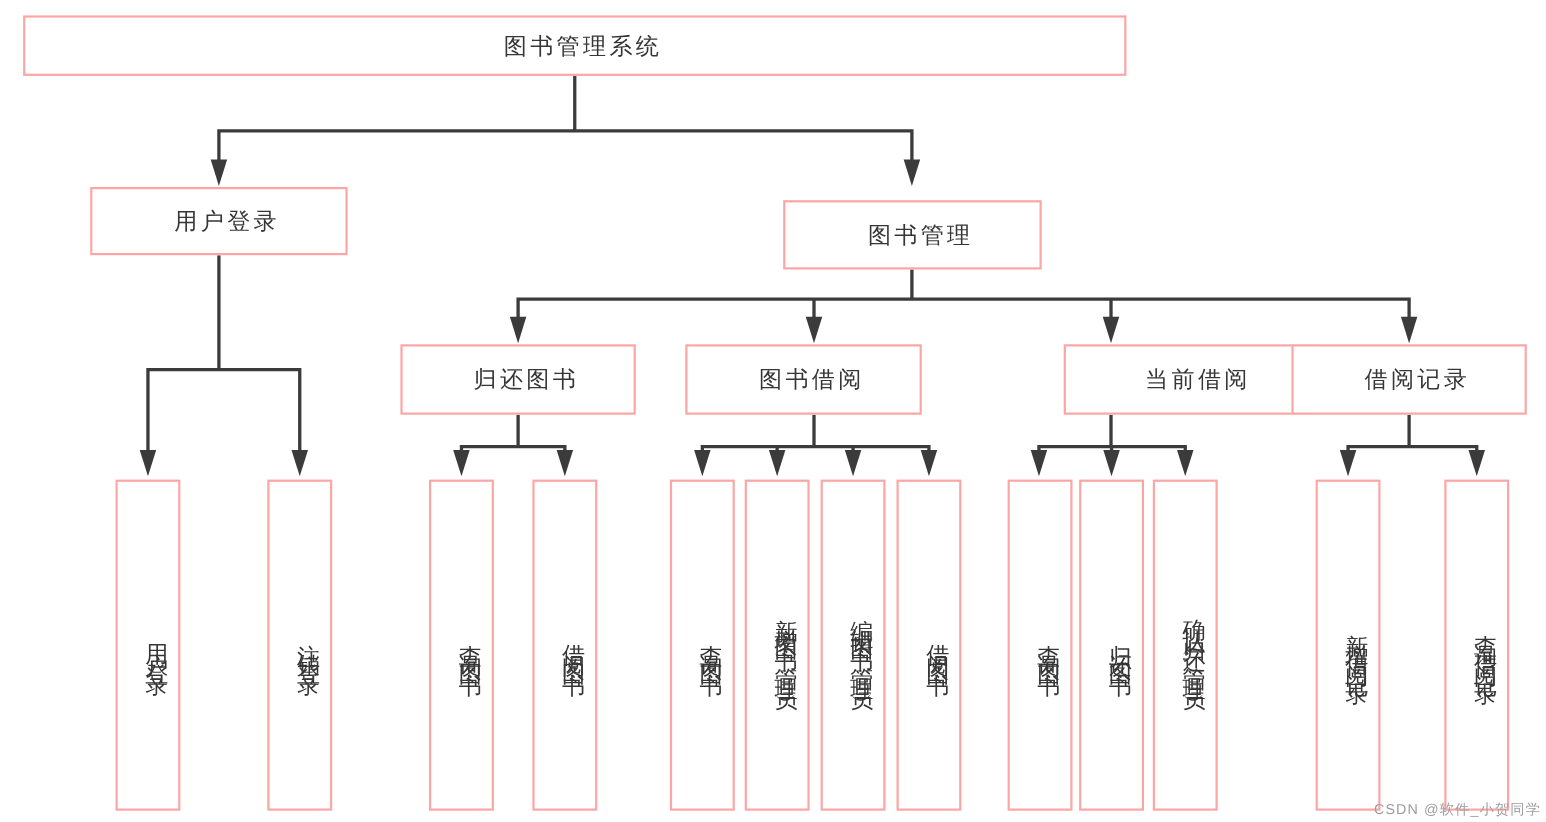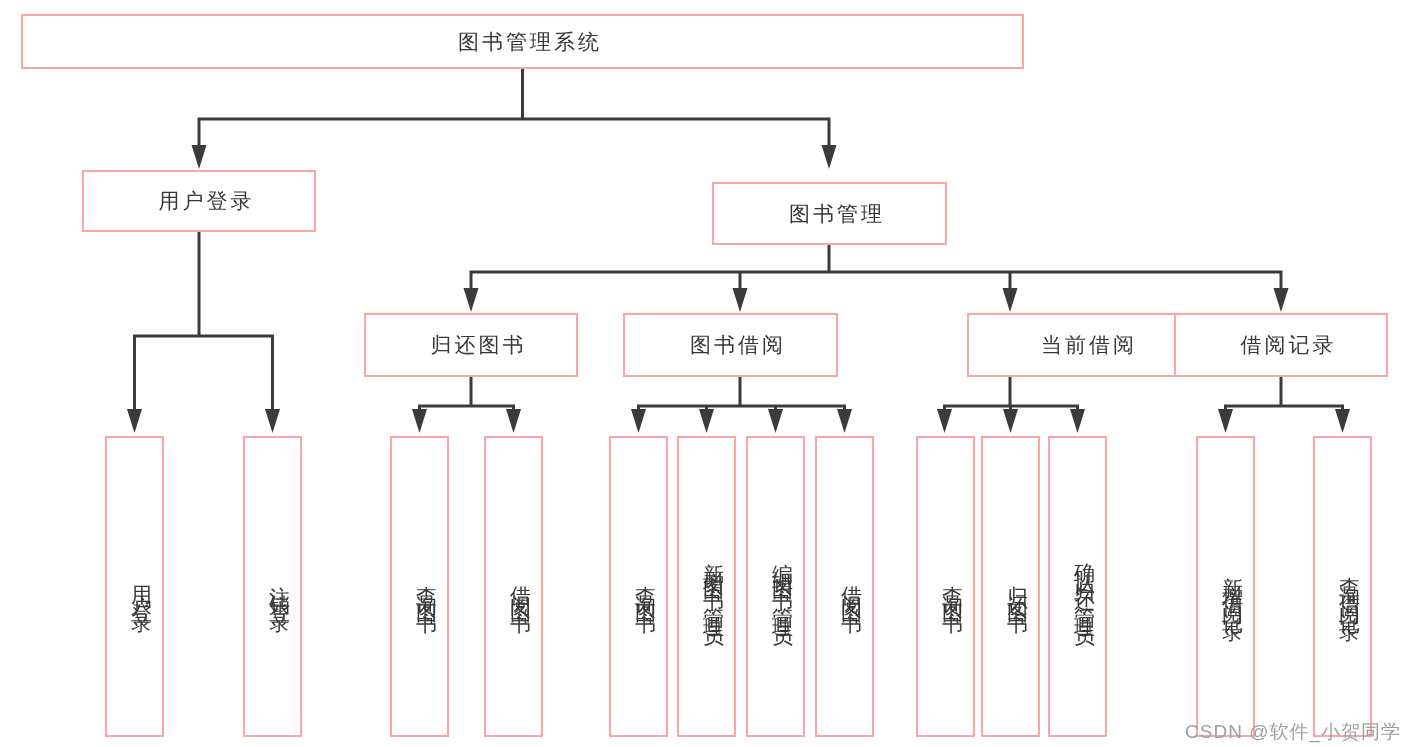--- a/index.html
+++ b/index.html
@@ -51,21 +51,21 @@
   .l6  { left:746px; }
   .l7  { left:815px; }
   .l8  { left:916px; }
   .l9  { left:981px; }
   .l10 { left:1048px; }
   .l11 { left:1196px; }
   .l12 { left:1313px; }
   .watermark {
     position:absolute;
     right:4px; bottom:2px;
-    font-size:19px;
+    font-size:13px;
     color:#9e9e9e;
     letter-spacing:1px;
     z-index:5;
     white-space:nowrap;
   }
 </style>
 </head>
 <body>
 
 <div class="canvas">

